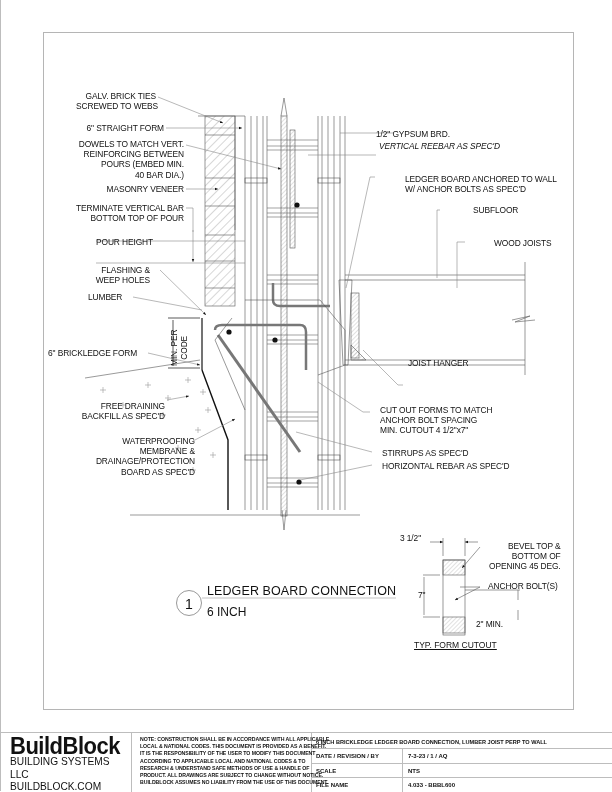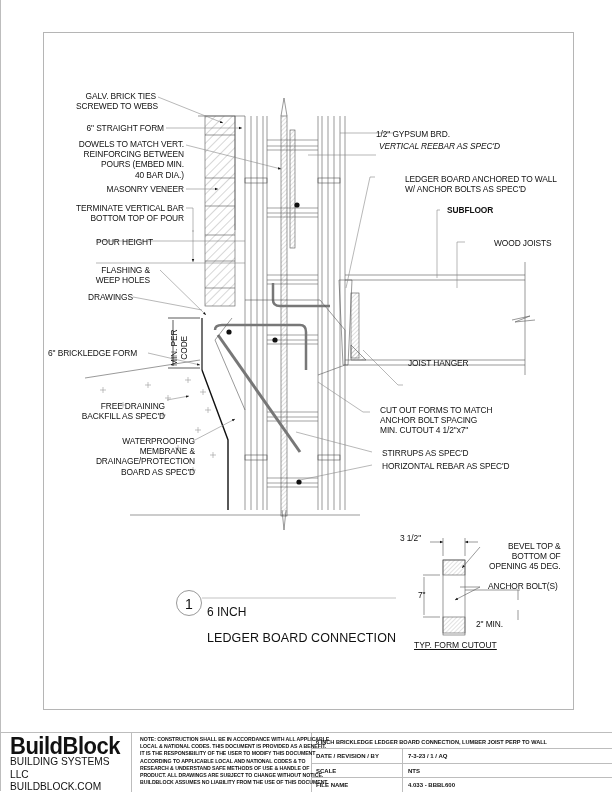--- a/index.html
+++ b/index.html
@@ -2,21 +2,21 @@
 <html><head>
 <meta charset="utf-8">
 <style>
   html, body { margin:0; padding:0; background:#ffffff; }
   body { width:612px; height:792px; position:relative; overflow:hidden; font-family:"Liberation Sans", sans-serif; color:#111; }
   .outer-frame { position:absolute; left:0; top:0; width:611px; height:791px; border-left:1px solid #bdbdbd; box-sizing:border-box; }
   .drawing-frame { position:absolute; left:43px; top:32px; width:531px; height:678px; border:1px solid #b5b5b5; box-sizing:border-box; }
   svg.drawing { position:absolute; left:0; top:0; }
   .lbl { position:absolute; font-size:8.4px; line-height:10.2px; white-space:pre; color:#111; letter-spacing:-0.1px; }
   .lbl.r { text-align:right; }
-  .title-main { position:absolute; left:207px; top:584px; font-size:12.5px; letter-spacing:0.1px;margin-top:47px; }
+  .title-main { position:absolute; left:207px; top:584px; font-size:12.5px; letter-spacing:0.1px; }
   .title-sub { position:absolute; left:207px; top:605px; font-size:12px; }
   .bubble-num { position:absolute; left:176px; top:590px; width:26px; height:26px; border:1px solid #999; border-radius:50%; font-size:14px; text-align:center; line-height:26px; box-sizing:border-box;}
   .cutout-title { position:absolute; left:414px; top:640px; font-size:8.5px; text-decoration:underline; }
 
   
   .titleblock { position:absolute; left:0; top:732px; width:612px; height:60px; border-top:1px solid #bdbdbd; box-sizing:border-box; }
   .tb-col { position:absolute; top:0; height:60px; box-sizing:border-box; }
   .tb-logo { left:0; width:132px; border-right:1px solid #bdbdbd; padding:2px 0 0 10px; }
   .logo { font-family:"Liberation Sans", sans-serif; font-weight:bold; font-size:22px; letter-spacing:-0.5px; line-height:21px; transform:scaleY(1.05); transform-origin:left top; }
   .tb-line { font-size:10.2px; line-height:12.5px; }
@@ -203,36 +203,36 @@
 <div class="lbl r" style="left:55px;top:139px;width:129px;">DOWELS TO MATCH VERT.
 REINFORCING BETWEEN
 POURS (EMBED MIN.
 40 BAR DIA.)</div>
 <div class="lbl r" style="left:60px;top:184px;width:124px;">MASONRY VENEER</div>
 <div class="lbl r" style="left:55px;top:203px;width:129px;">TERMINATE VERTICAL BAR
 BOTTOM TOP OF POUR</div>
 <div class="lbl" style="left:96px;top:237px;">POUR HEIGHT</div>
 <div class="lbl r" style="left:80px;top:265px;width:70px;">FLASHING &amp;
 WEEP HOLES</div>
-<div class="lbl" style="left:88px;top:292px;">DRAWINGS</div>
+<div class="lbl" style="left:88px;top:292px;">LUMBER</div>
 <div class="lbl" style="left:170px;top:366px;transform:rotate(-90deg);transform-origin:left top;text-align:center;line-height:9.5px;">MIN. PER
 CODE</div>
 <div class="lbl" style="left:48px;top:348px;">6" BRICKLEDGE FORM</div>
 <div class="lbl r" style="left:60px;top:401px;width:105px;">FREE DRAINING
 BACKFILL AS SPEC'D</div>
 <div class="lbl r" style="left:64px;top:436px;width:131px;">WATERPROOFING
 MEMBRANE &amp;
 DRAINAGE/PROTECTION
 BOARD AS SPEC'D</div>
 
 <div class="lbl" style="left:376px;top:129px;">1/2" GYPSUM BRD.</div>
 <div class="lbl" style="left:379px;top:141px;font-style:italic;">VERTICAL REEBAR AS SPEC'D</div>
 <div class="lbl" style="left:380px;top:174px;margin-left:25px;">LEDGER BOARD ANCHORED TO WALL
 W/ ANCHOR BOLTS AS SPEC'D</div>
-<div class="lbl" style="left:447px;top:205px;font-weight:bold;">SUBFLOOR</div>
+<div class="lbl" style="left:473px;top:205px;">SUBFLOOR</div>
 <div class="lbl" style="left:475px;top:238px;margin-left:19px;">WOOD JOISTS</div>
 <div class="lbl" style="left:408px;top:358px;">JOIST HANGER</div>
 <div class="lbl" style="left:380px;top:405px;">CUT OUT FORMS TO MATCH
 ANCHOR BOLT SPACING
 MIN. CUTOUT 4 1/2"x7"</div>
 <div class="lbl" style="left:382px;top:448px;">STIRRUPS AS SPEC'D</div>
 <div class="lbl" style="left:382px;top:461px;">HORIZONTAL REBAR AS SPEC'D</div>
 
 <div class="bubble-num">1</div>
 <div class="title-main">LEDGER BOARD CONNECTION</div>

